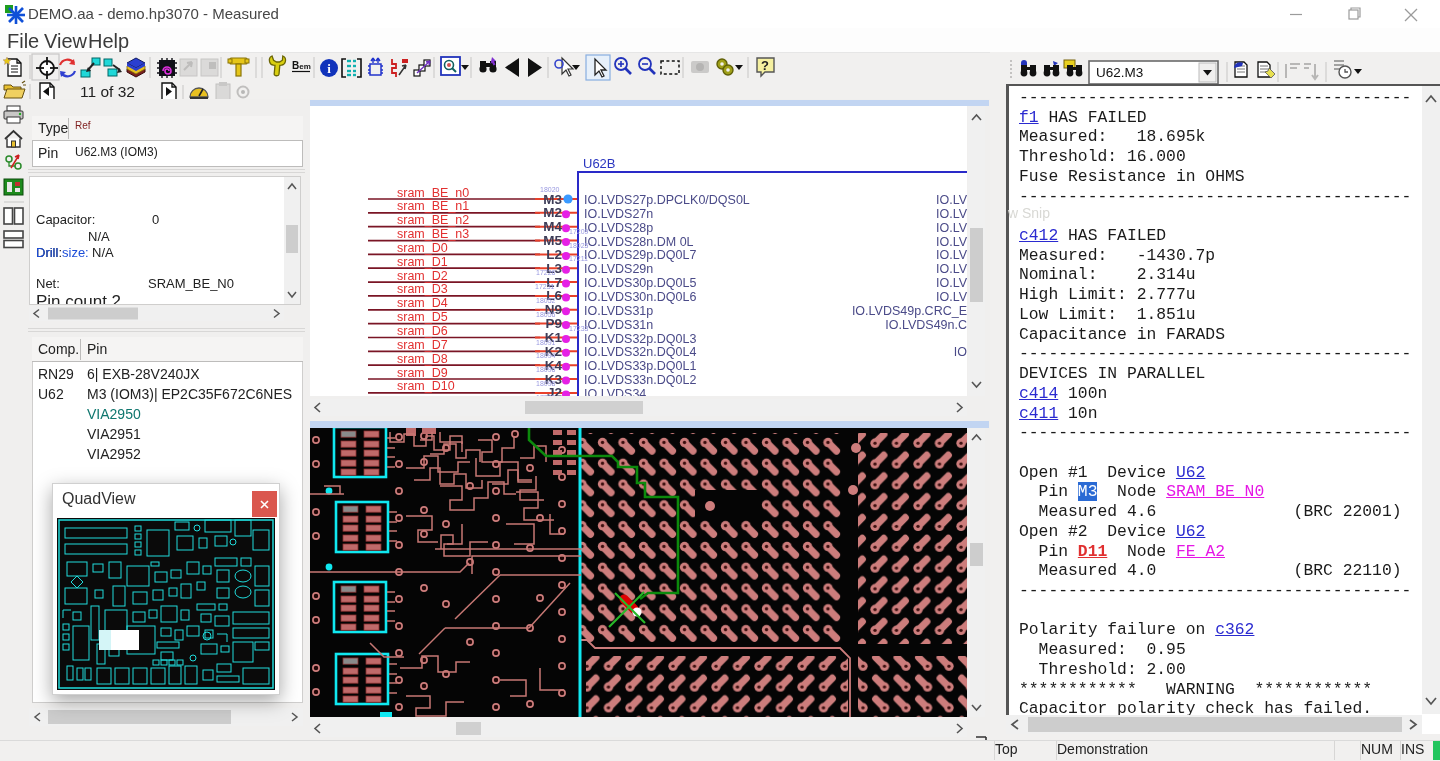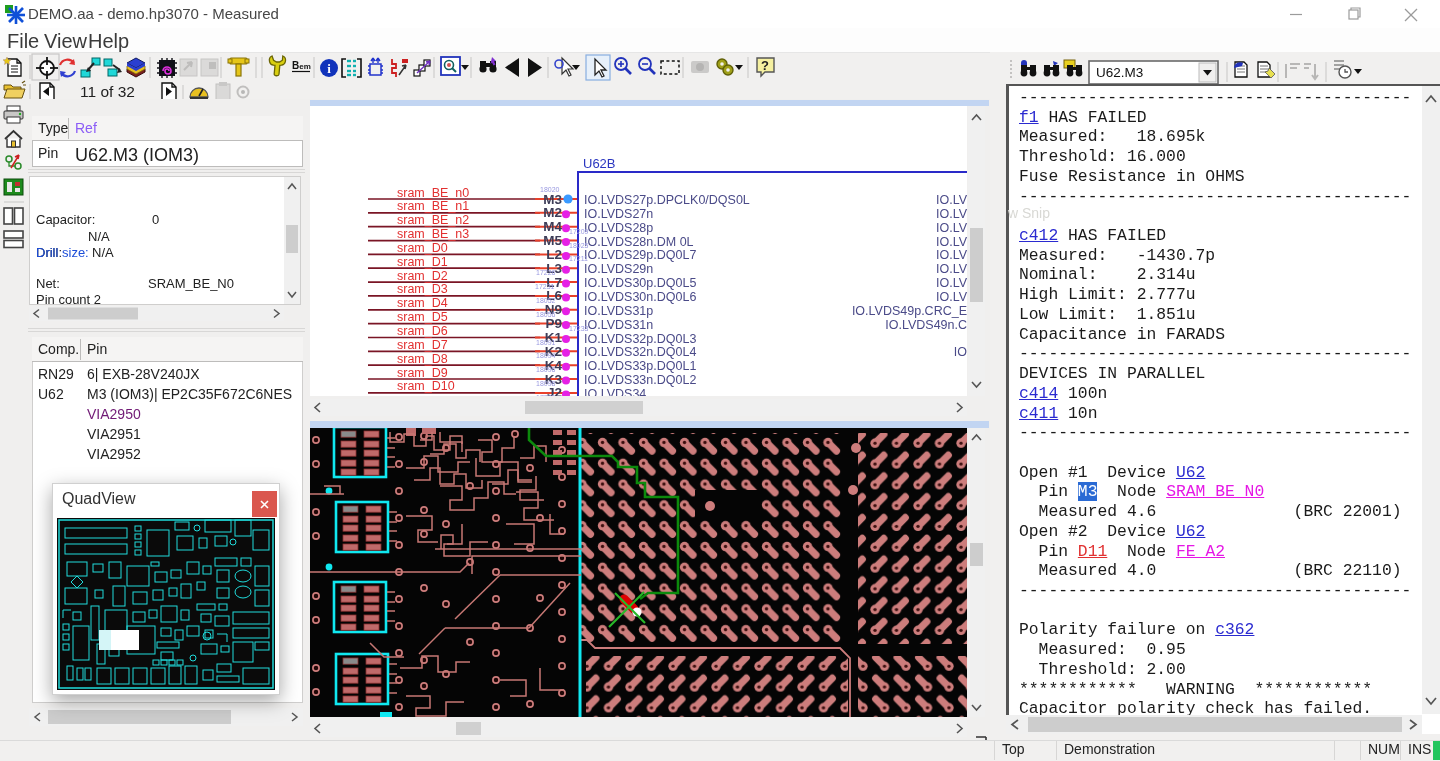--- a/index.html
+++ b/index.html
@@ -6,25 +6,25 @@
   body{width:1440px;height:761px;position:relative;overflow:hidden;
        font-family:"Liberation Sans",sans-serif;background:#f0efee;}
   .abs{position:absolute;}
   #titlebar{left:0;top:0;width:1440px;height:28px;background:#ffffff;}
   #title-text{left:28px;top:5px;font-size:15px;color:#474747;}
   #menubar{left:0;top:28px;width:1440px;height:24px;background:#fdfdfd;border-bottom:1px solid #e6e6e6;}
   .menu{top:2px;font-size:20px;color:#3a3a3a;}
   #toolbars{left:0;top:53px;width:1440px;height:46px;background:#f1f0ef;}
   
   .sb{background:#f0f0f0;}
-  .statusfield{position:absolute;top:741px;height:19px;border-left:1px solid #d7d6d5;font-size:14px;color:#222;padding-left:7px;box-sizing:border-box;}
+  .statusfield{position:absolute;top:741px;height:19px;border-left:1px solid #d7d6d5;font-size:14px;color:#222;box-sizing:border-box;}
   #report a{text-decoration:underline;}
   .lk{color:#2a2ad0;}
   .mg{color:#e518e5;}
-  .rd{color:#e03030;}
+  .rd{color:#e03030;font-weight:bold;}
   .hl{background:#2a6ad4;color:#fff;}
 </style>
 </head>
 <body>
 
 <div class="abs" id="titlebar"></div>
 <svg class="abs" style="left:5px;top:5px" width="22" height="20" viewBox="0 0 22 20">
   <rect x="0" y="0" width="8" height="8" fill="#1e9e1e"></rect>
   <g stroke="#1050d8" stroke-width="2.6">
     <line x1="11" y1="1" x2="11" y2="19"></line>
@@ -343,37 +343,37 @@
  <g transform="translate(3,178)">
   <rect x="1" y="1" width="19" height="7" fill="#fff" stroke="#444" stroke-width="1.6"></rect>
   <rect x="1" y="10.5" width="19" height="7" fill="#fff" stroke="#444" stroke-width="1.6"></rect>
  </g>
 </svg>
 
 <div class="abs" style="left:32px;top:116px;width:271px;height:51px;background:#fff;border:1px solid #bdbcbb;box-sizing:border-box"></div>
 <div class="abs" style="left:32px;top:116px;width:271px;height:25px;background:#f5f4f3;border-bottom:1px solid #bdbcbb;box-sizing:border-box"></div>
 <div class="abs" style="left:68px;top:118px;width:1px;height:21px;background:#bdbcbb"></div>
 <div class="abs" style="left:38px;top:120px;font-size:14px;color:#222">Type</div>
-<div class="abs" style="left:75px;top:120px;font-size:14px;color:#8b5cf6">Ref</div>
+<div class="abs" style="left:75px;top:120px;font-size:10px;color:#7f1d1d">Ref</div>
 <div class="abs" style="left:38px;top:145px;font-size:14px;color:#222">Pin</div>
-<div class="abs" style="left:75px;top:145px;font-size:18px;color:#222">U62.M3 (IOM3)</div>
+<div class="abs" style="left:75px;top:145px;font-size:12px;color:#222">U62.M3 (IOM3)</div>
 
 <div class="abs" style="left:28px;top:169px;width:277px;height:1px;background:#d8d7d6"></div>
 <div class="abs" style="left:28px;top:172px;width:277px;height:1px;background:#d8d7d6"></div>
 
 <div class="abs" style="left:29px;top:176px;width:272px;height:129px;background:#fff;border:1px solid #cfcecd;box-sizing:border-box"></div>
 <div class="abs" style="left:36px;top:212px;font-size:13px;color:#222">Capacitor:</div>
 <div class="abs" style="left:152px;top:212px;font-size:13px;color:#222">0</div>
 <div class="abs" style="left:36px;top:245px;font-size:13px;color:#222">Drill:</div>
 <div class="abs" style="left:88px;top:229px;font-size:13px;color:#222">N/A</div>
 <div class="abs" style="left:36px;top:245px;font-size:13px;color:#1d4ed8">Drill size:</div>
 <div class="abs" style="left:92px;top:245px;font-size:13px;color:#222">N/A</div>
 <div class="abs" style="left:36px;top:276px;font-size:13px;color:#222">Net:</div>
 <div class="abs" style="left:148px;top:276px;font-size:13px;color:#222">SRAM_BE_N0</div>
-<div class="abs" style="left:36px;top:292px;font-size:13px;color:#222;width:240px;height:12px;overflow:hidden">Pin count 2</div>
+<div class="abs" style="left:36px;top:292px;font-size:17px;color:#222;width:240px;height:12px;overflow:hidden">Pin count 2</div>
 
 <div class="abs sb" style="left:284px;top:177px;width:16px;height:127px"></div>
 <svg class="abs" style="left:284px;top:177px" width="16" height="127">
   <path d="M4,12 l4,-5 4,5" fill="none" stroke="#555" stroke-width="1.5"></path>
   <path d="M4,115 l4,5 4,-5" fill="none" stroke="#555" stroke-width="1.5"></path>
   <rect x="2" y="48" width="12" height="28" fill="#cdcdcd"></rect>
 </svg>
 
 <div class="abs sb" style="left:29px;top:306px;width:255px;height:15px"></div>
 <svg class="abs" style="left:29px;top:306px" width="255" height="15">
@@ -387,21 +387,21 @@
 
 <div class="abs" style="left:32px;top:337px;width:271px;height:366px;background:#fff;border:1px solid #cfcecd;box-sizing:border-box"></div>
 <div class="abs" style="left:32px;top:337px;width:271px;height:25px;background:#f5f4f3;border-bottom:1px solid #bdbcbb;box-sizing:border-box"></div>
 <div class="abs" style="left:80px;top:339px;width:1px;height:21px;background:#bdbcbb"></div>
 <div class="abs" style="left:38px;top:341px;font-size:14px;color:#222">Comp.</div>
 <div class="abs" style="left:87px;top:341px;font-size:14px;color:#222">Pin</div>
 <div class="abs" style="left:38px;top:366px;font-size:14px;color:#222">RN29</div>
 <div class="abs" style="left:87px;top:366px;font-size:14px;color:#222">6| EXB-28V240JX</div>
 <div class="abs" style="left:38px;top:386px;font-size:14px;color:#222">U62</div>
 <div class="abs" style="left:87px;top:386px;font-size:14px;color:#222">M3 (IOM3)| EP2C35F672C6NES</div>
-<div class="abs" style="left:87px;top:406px;font-size:14px;color:#701a75">VIA2950</div>
+<div class="abs" style="left:87px;top:406px;font-size:14px;color:#0f766e">VIA2950</div>
 <div class="abs" style="left:87px;top:426px;font-size:14px;color:#222">VIA2951</div>
 <div class="abs" style="left:87px;top:446px;font-size:14px;color:#222">VIA2952</div>
 
 <div class="abs sb" style="left:29px;top:708px;width:274px;height:18px"></div>
 <svg class="abs" style="left:29px;top:708px" width="274" height="18">
   <path d="M11,5 l-5,4 5,4" fill="none" stroke="#555" stroke-width="1.5"></path>
   <path d="M263,5 l5,4 -5,4" fill="none" stroke="#555" stroke-width="1.5"></path>
   <rect x="19" y="2" width="183" height="14" fill="#cdcdcd"></rect>
 </svg>
 

